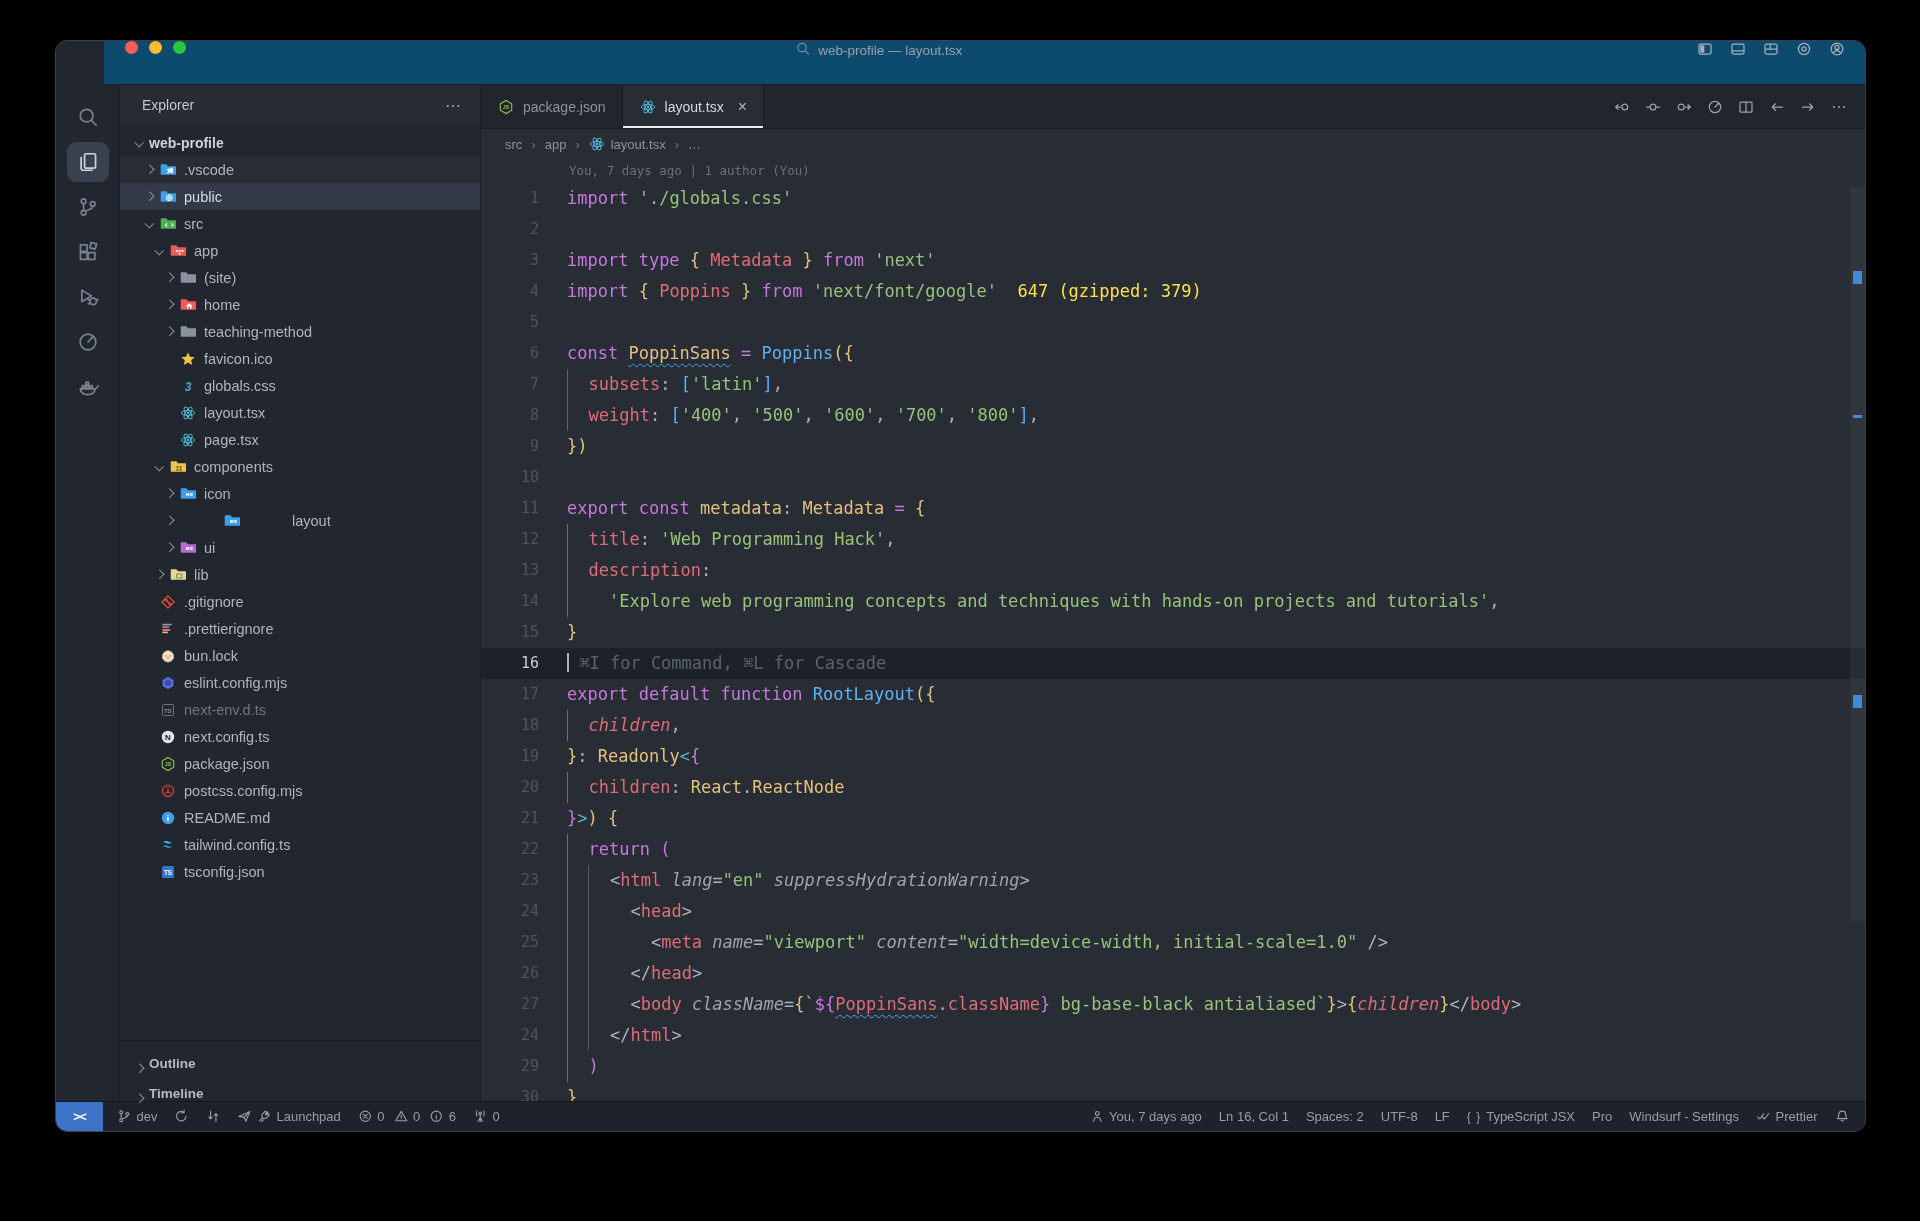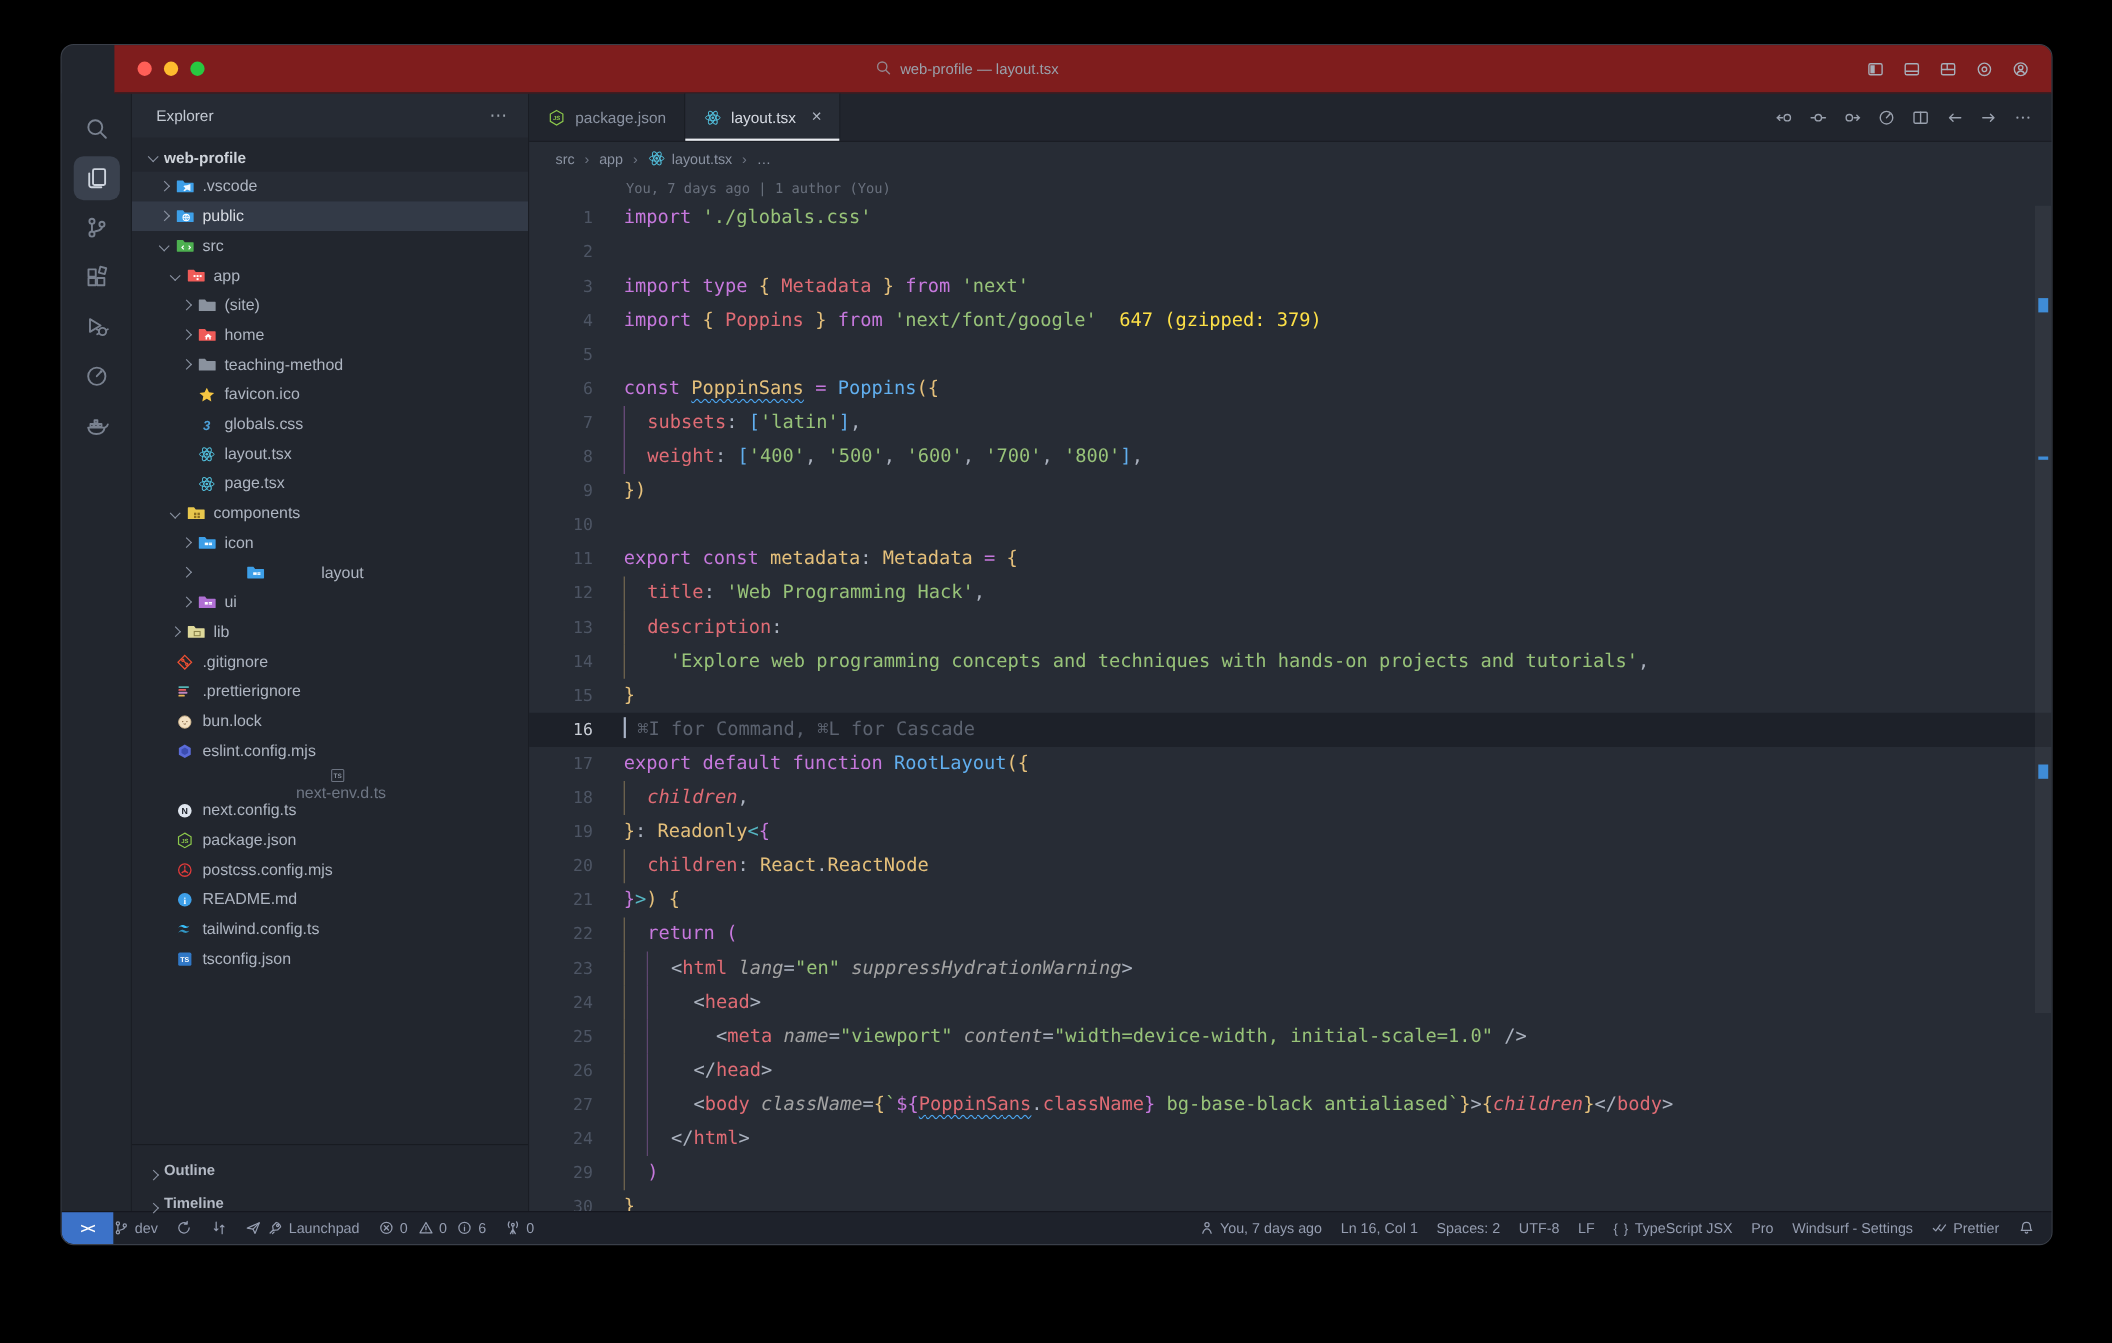--- a/index.html
+++ b/index.html
@@ -3,22 +3,22 @@
 <meta charset="utf-8">
 <style>
   * { margin:0; padding:0; box-sizing:border-box; }
   html,body { width:1920px; height:1221px; background:#000; overflow:hidden;
     font-family:"Liberation Sans", sans-serif; }
   .window { position:absolute; left:55px; top:40px; width:1811px; height:1092px;
     background:#22262e; border-radius:12px; border:1px solid #3a3f49;
     box-shadow:0 35px 90px rgba(0,0,0,.75); display:flex; flex-direction:column; overflow:hidden; }
 
   
-  .titlebar { height:44px; background:#7f1d1d; border-bottom:1px solid #1a1d24;
-    position:relative; display:flex; align-items:center; flex:none;margin-left:48px; }
+  .titlebar { height:44px; background:#0c4a6e; border-bottom:1px solid #1a1d24;
+    position:relative; display:flex; flex:none;margin-left:48px; }
   .traffic { display:flex; gap:11px; margin-left:21px; }
   .dot { width:13px; height:13px; border-radius:50%; }
   .dot.r{background:#ff5f57}.dot.y{background:#febc2e}.dot.g{background:#28c840}
   .tb-title { position:absolute; left:44%; transform:translateX(-50%);
     display:flex; align-items:center; gap:8px; color:#9aa1ab; font-size:13.5px; }
   .tb-title svg { opacity:.8 }
   .tb-right { position:absolute; right:20px; display:flex; gap:17px; color:#a7aeb9; }
   .tb-right span { display:flex; }
 
   
@@ -97,21 +97,21 @@
   .ruler .thumb { position:absolute; top:4px; right:0; width:15px; height:80%;
     background:rgba(125,135,152,.10); }
   .ruler .mark { position:absolute; right:3px; width:9px; background:#3f8cd6; }
 
   
   .statusbar { height:30px; background:#1e222b; border-top:1px solid #14171e;
     display:flex; align-items:center; font-size:13px; color:#959db0; flex:none; }
   .remote { width:47px; align-self:stretch; background:#3c72c8; color:#fff;
     display:flex; align-items:center; justify-content:center; font-weight:bold;
     font-size:12.5px; border-bottom-left-radius:11px; letter-spacing:-1px; flex:none; }
-  .sb-left { display:flex; align-items:center; gap:17px; }
+  .sb-left { display:flex; align-items:center; gap:17px; padding-left:14px; }
   .sb-right { margin-left:auto; display:flex; align-items:center; gap:17px; padding-right:16px; }
   .sb-item { display:flex; align-items:center; gap:5px; white-space:nowrap; }
   .sb-item svg { width:14.5px; height:14.5px; }
   .sb-group { display:flex; align-items:center; gap:9px; }
   .txt-ic { font-size:12px; letter-spacing:1px; }
 </style>
 </head>
 <body>
 
 <div class="window">
@@ -479,21 +479,21 @@
           <div class="row" style="padding-left: 20px;">
             <span class="chev"></span>
             <span class="fic">
               <svg viewBox="0 0 16 16" width="16" height="16">
                 <path d="M8 1.8 13.4 4.9v6.2L8 14.2 2.6 11.1V4.9z" fill="#5a6bd8"></path>
                 <path d="M8 4.6 11 6.4v3.2L8 11.4 5 9.6V6.4z" fill="#3b4db0"></path>
               </svg>
             </span>
             <span class="label">eslint.config.mjs</span>
           </div>
-          <div class="row" style="padding-left: 20px; flex-direction: column;">
+          <div class="row" style="padding-left: 20px;">
             <span class="chev"></span>
             <span class="fic">
               <svg viewBox="0 0 16 16" width="16" height="16">
                 <rect x="2.5" y="2.5" width="11" height="11" rx="1" fill="none" stroke="#6b7280"></rect>
                 <text x="8" y="10.7" font-size="5.8" fill="#8b93a1" text-anchor="middle" font-weight="bold" font-family="Liberation Sans,sans-serif">TS</text>
               </svg>
             </span>
             <span class="label label dim">next-env.d.ts</span>
           </div>
           <div class="row" style="padding-left: 20px;">

